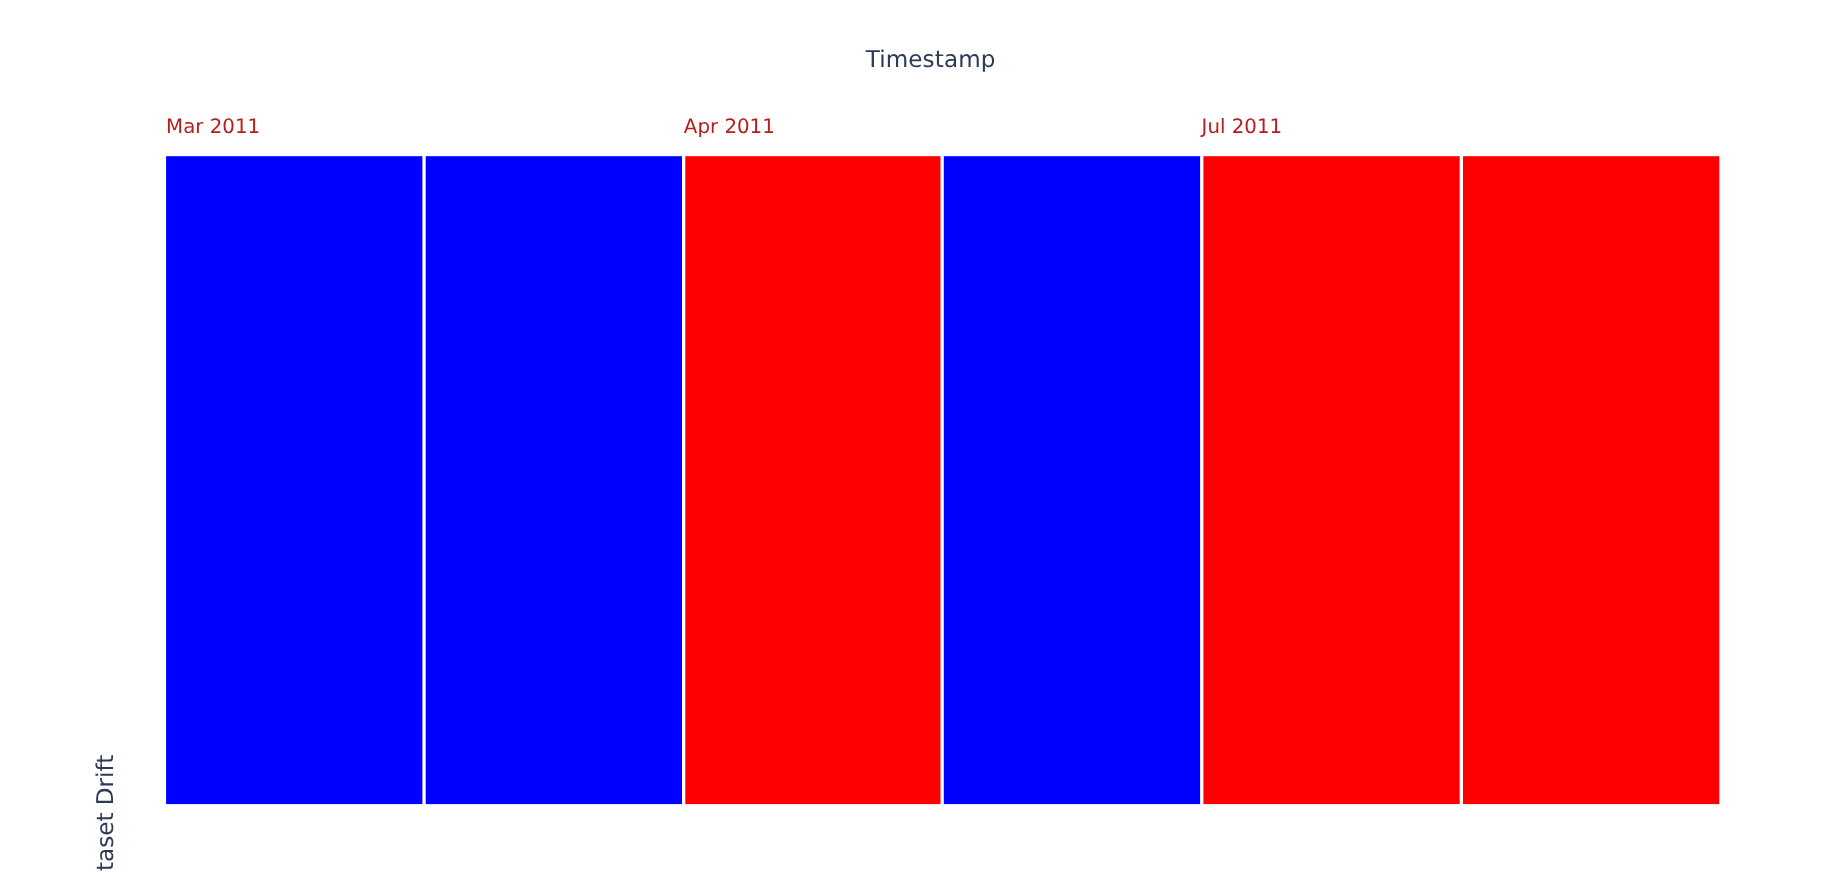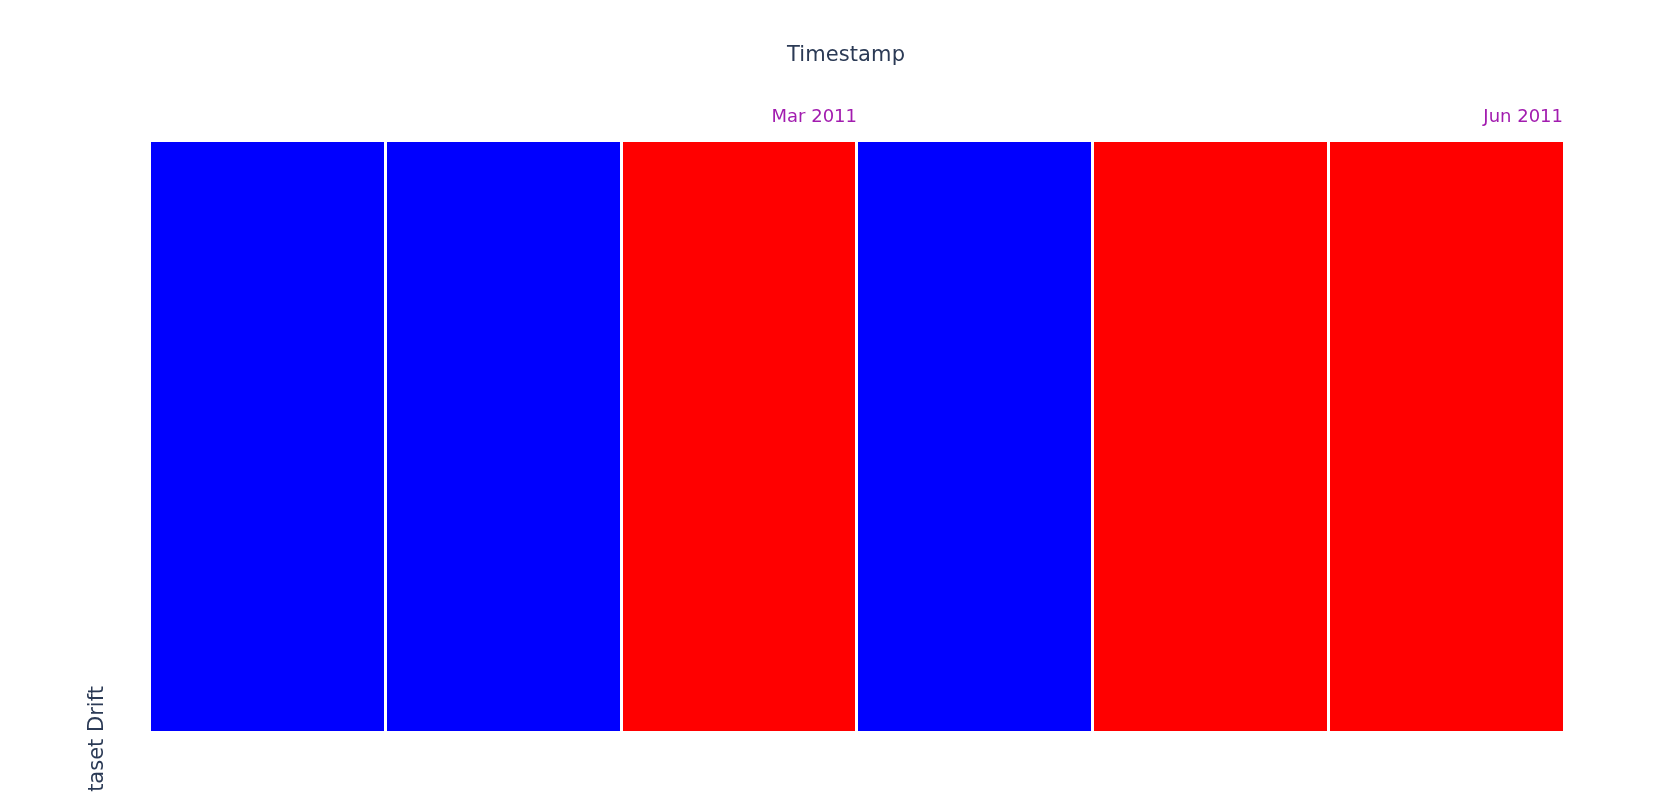--- a/index.html
+++ b/index.html
@@ -102,43 +102,44 @@
     position: absolute;
     left: 151px;
     top: 103px;
     width: 1412px;
     height: 26px;
     display: flex;
     flex-direction: row;
   }
   .x-tick {
     flex: 1 1 0;
-    text-align: right;
+    text-align: left;
     font-size: 18px;
-    color: #a21caf;
+    color: #b91c1c;
     white-space: nowrap;
     line-height: 26px;
   }
 </style>
 </head>
 <body>
 
 <div id="chart-root">
 
   <div class="chart-title">
     <span class="chart-title-inner">Timestamp</span>
   </div>
 
   <div class="y-axis-label">
     <span class="y-label-inner">Dataset Drift</span>
   </div>
 
   <div class="x-tick-row">
     <div class="x-tick">Mar 2011</div>
-    <div class="x-tick">Jun 2011</div>
+    <div class="x-tick">Apr 2011</div>
+    <div class="x-tick">Jul 2011</div>
   </div>
 
   <div class="plot-area">
     <div class="bars-row">
       <div class="bar-cell">
         <div class="bar-fill" style="background: rgb(0, 0, 255);"></div>
       </div>
       <div class="bar-cell">
         <div class="bar-fill" style="background: rgb(0, 0, 255);"></div>
       </div>

